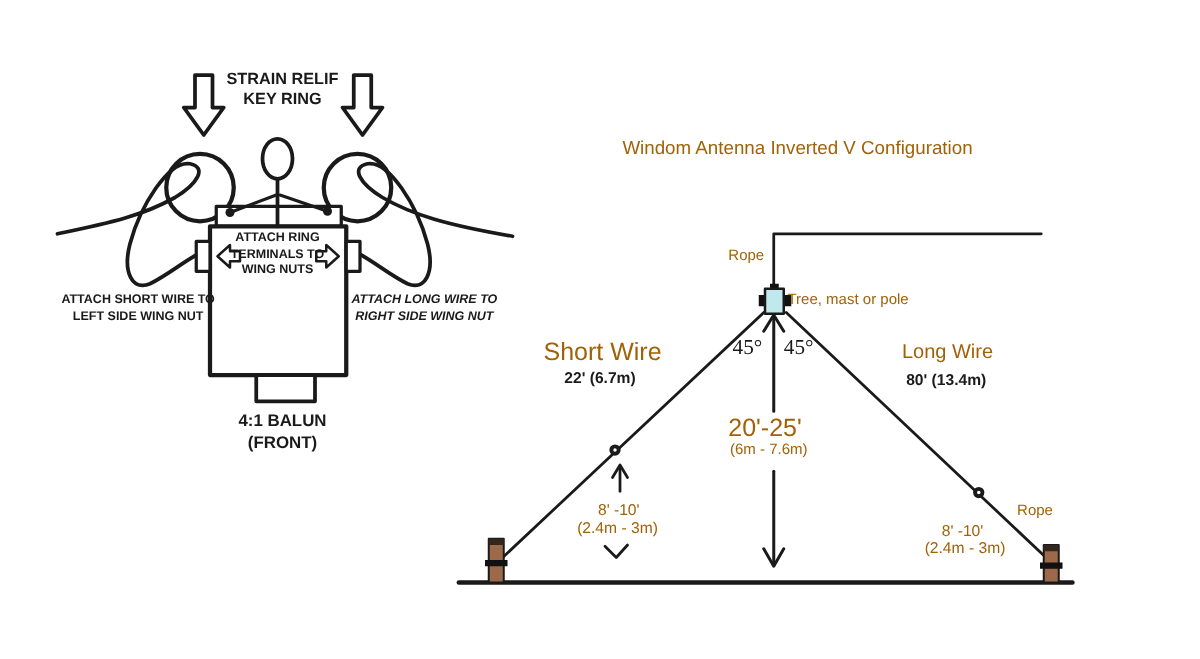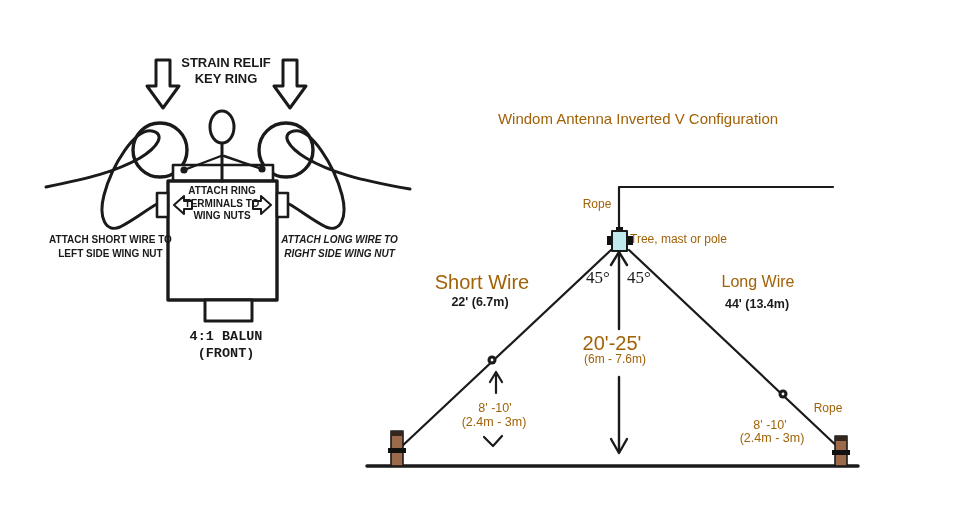--- a/index.html
+++ b/index.html
@@ -100,31 +100,31 @@
         <circle cx="783" cy="394" r="4.5" fill="#1a1a1a" stroke="none"></circle>
         <circle cx="783" cy="394" r="1.4" fill="#ffffff" stroke="none"></circle>
       </g>
     </g>
   </svg>
 
   <div class="lbl ctr bold" style="left:171px;top:55px;width:110px;font-size:13px;line-height:16px;">STRAIN RELIF KEY RING</div>
   <div class="lbl ctr bold" style="left:177px;top:185px;width:90px;font-size:10px;line-height:12.5px;">ATTACH RING TERMINALS TO WING NUTS</div>
   <div class="lbl ctr bold" style="left:43px;top:233px;width:135px;font-size:10px;line-height:14px;">ATTACH SHORT WIRE TO LEFT SIDE WING NUT</div>
   <div class="lbl ctr bold" style="left:272px;top:233px;width:135px;font-size:10px;line-height:14px;font-style:italic;">ATTACH LONG WIRE TO RIGHT SIDE WING NUT</div>
-  <div class="lbl ctr bold" style="left:181px;top:328px;width:90px;font-size:13.5px;line-height:17px;font-family:Liberation Mono, monospace;">4:1 BALUN (FRONT)</div>
+  <div class="lbl ctr bold" style="left:181px;top:328px;width:90px;font-size:13.5px;line-height:17px;">4:1 BALUN (FRONT)</div>
 
   <div class="lbl ctr it" style="left:448px;top:110px;width:380px;font-size:15px;">Windom Antenna Inverted V Configuration</div>
   <div class="lbl ctr it nw" style="left:575px;top:197px;width:44px;font-size:12px;">Rope</div>
   <div class="lbl it nw" style="left:630px;top:208px;font-size:12px;margin-top:24px;">Tree, mast or pole</div>
   <div class="lbl ctr serif nw" style="left:581px;top:268px;width:34px;font-size:17px;">45°</div>
   <div class="lbl ctr serif nw" style="left:622px;top:268px;width:34px;font-size:17px;">45°</div>
   <div class="lbl ctr it nw" style="left:427px;top:271px;width:110px;font-size:20px;">Short Wire</div>
   <div class="lbl ctr bold nw" style="left:425px;top:295px;width:110px;font-size:12.5px;">22' (6.7m)</div>
   <div class="lbl ctr it nw" style="left:703px;top:273px;width:110px;font-size:16px;">Long Wire</div>
-  <div class="lbl ctr bold nw" style="left:702px;top:297px;width:110px;font-size:12.5px;">44' (13.4m)</div>
+  <div class="lbl ctr bold nw" style="left:702px;top:297px;width:110px;font-size:12.5px;">80' (13.4m)</div>
   <div class="lbl ctr it nw" style="left:562px;top:332px;width:100px;font-size:20px;">20'-25'</div>
   <div class="lbl ctr it nw" style="left:560px;top:352px;width:110px;font-size:12px;">(6m - 7.6m)</div>
   <div class="lbl ctr it nw" style="left:455px;top:401px;width:80px;font-size:12.5px;">8' -10'</div>
   <div class="lbl ctr it nw" style="left:449px;top:415px;width:90px;font-size:12.5px;">(2.4m - 3m)</div>
   <div class="lbl ctr it nw" style="left:730px;top:418px;width:80px;font-size:12.5px;">8' -10'</div>
   <div class="lbl ctr it nw" style="left:727px;top:431px;width:90px;font-size:12.5px;">(2.4m - 3m)</div>
   <div class="lbl ctr it nw" style="left:806px;top:401px;width:44px;font-size:12px;">Rope</div>
 
 </div>
 

